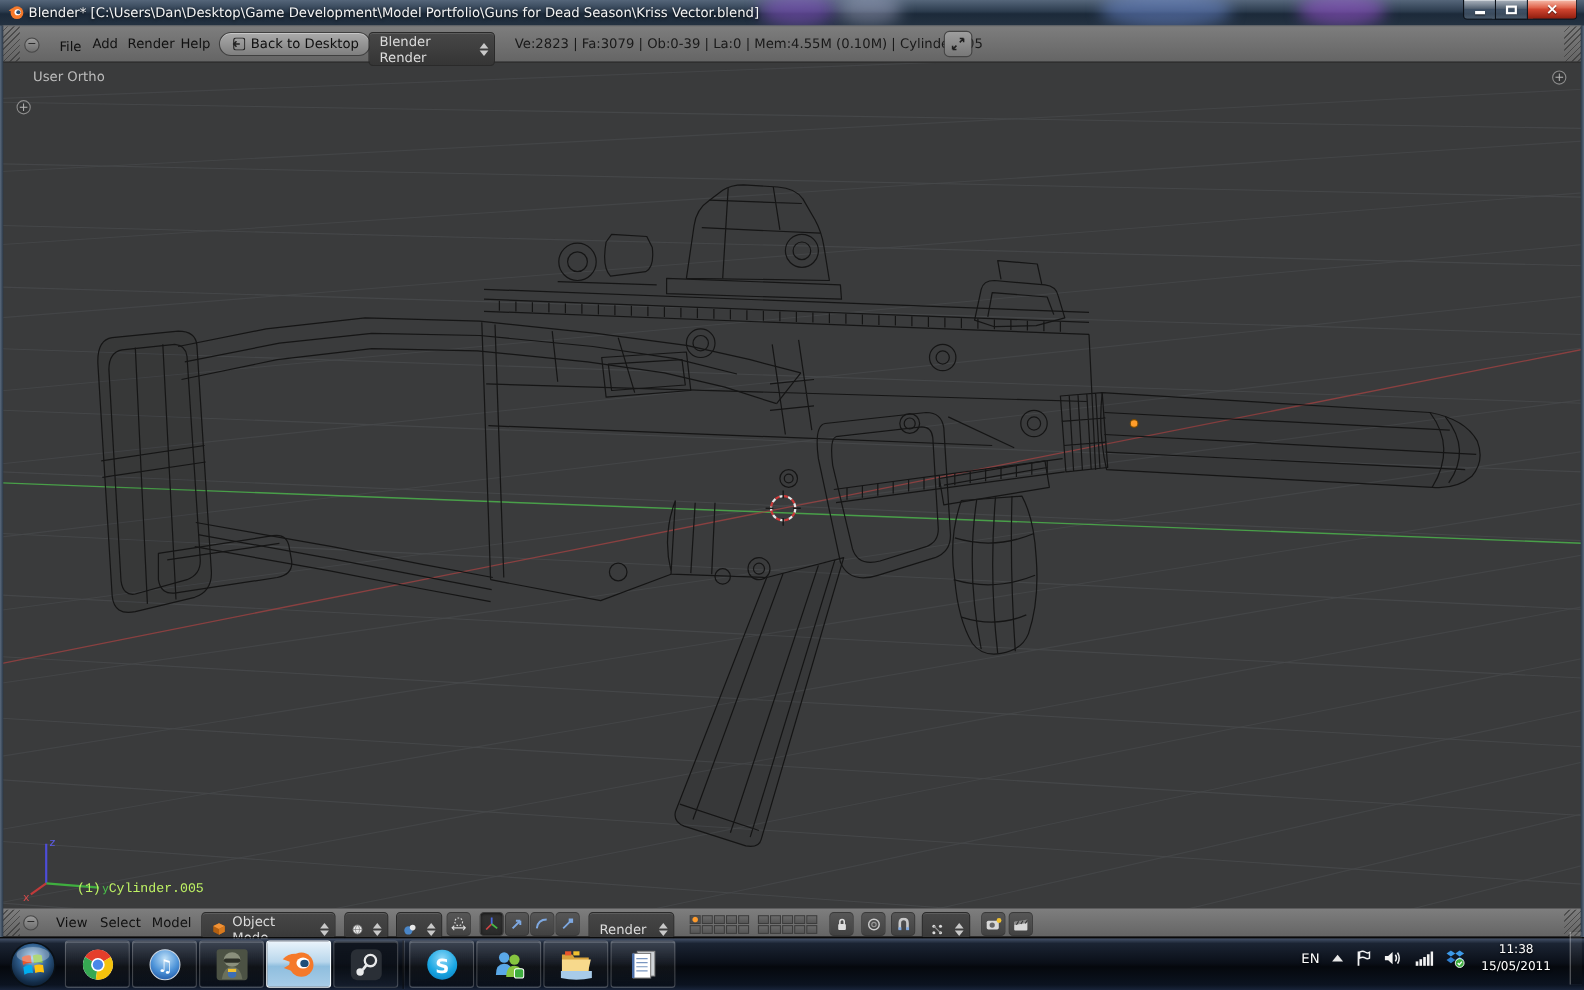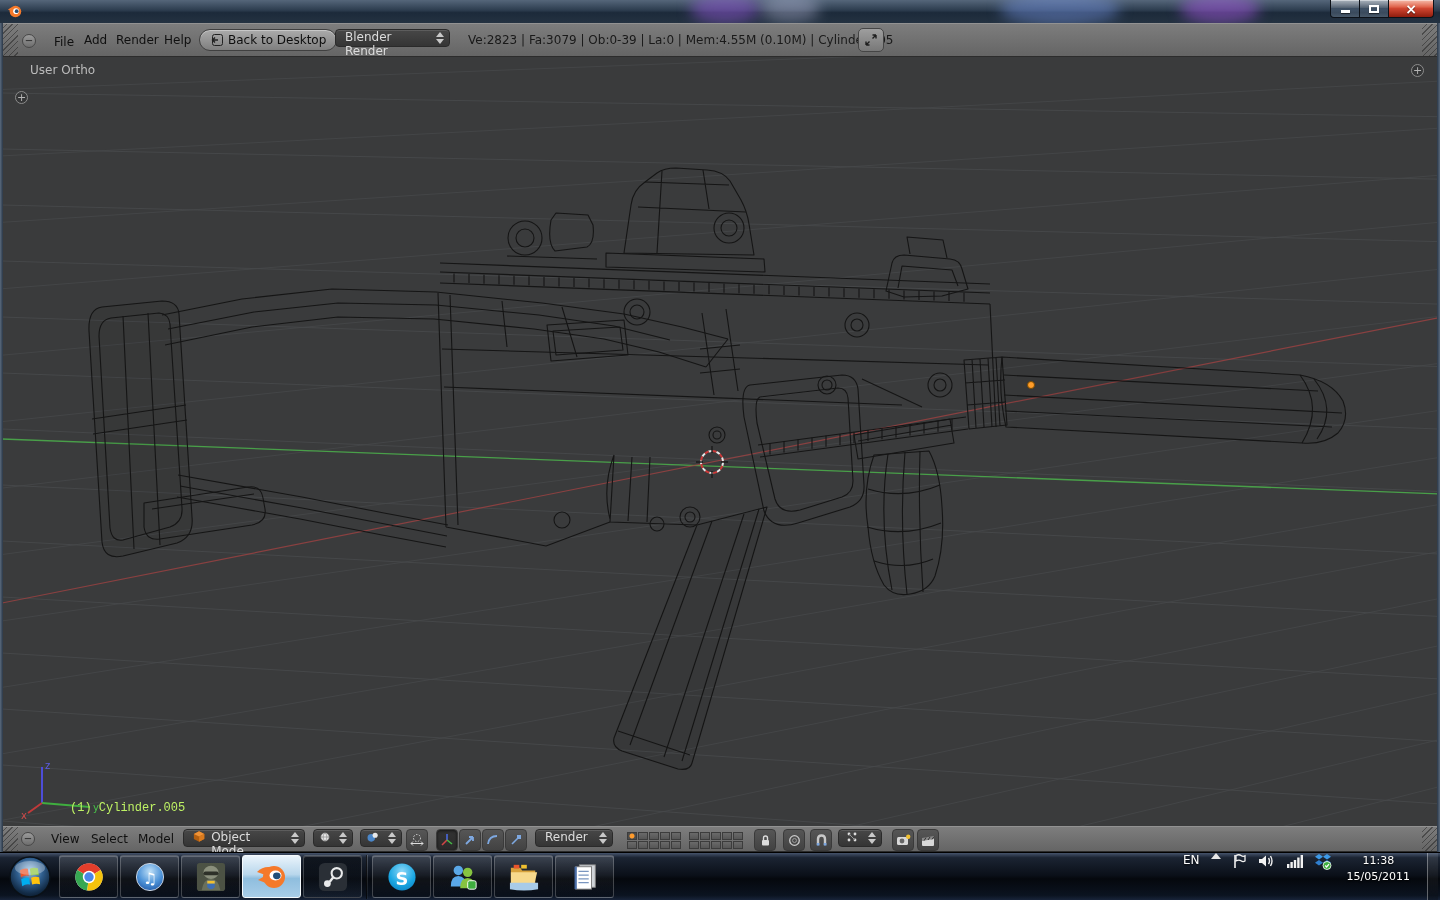--- a/index.html
+++ b/index.html
@@ -41,21 +41,21 @@
   .grip { position:absolute; width:16px; height:100%; top:0;
     background:repeating-linear-gradient(135deg, transparent 0 3px, rgba(40,40,40,.55) 3px 4px); }
   .grip.gleft { left:0; } .grip.gright { right:0; }
   .round-btn { position:absolute; width:14px; height:14px; border-radius:50%;
     background:linear-gradient(#9b9b9b,#6d6d6d); border:1px solid #474747; color:#222;
     font-size:10px; line-height:11px; text-align:center; }
   .hmenu { position:absolute; top:0; height:100%; display:flex; align-items:center; color:#101010; cursor:default; }
   .btn-light { position:absolute; display:flex; align-items:center; gap:5px; padding:0 10px; height:22px;
     border-radius:11px; border:1px solid #404040; color:#0e0e0e;
     background:linear-gradient(#ababab,#7f7f7f); box-shadow:inset 0 1px 0 rgba(255,255,255,.35); }
-  .dd { position:absolute; display:flex; gap:6px; height:18px; padding:0 22px 0 9px;
+  .dd { position:absolute; display:flex; align-items:center; gap:6px; height:31px; padding:0 22px 0 9px;
     border-radius:4px; border:1px solid #2a2a2a; color:#dcdcdc;
     background:linear-gradient(#474747,#353535); box-shadow:inset 0 1px 0 rgba(255,255,255,.12); }
   .dd .updown { position:absolute; right:5px; top:50%; transform:translateY(-50%); display:flex; flex-direction:column; gap:2px; }
   .tri-up { width:0; height:0; border-left:4px solid transparent; border-right:4px solid transparent; border-bottom:5px solid #c9c9c9; }
   .tri-dn { width:0; height:0; border-left:4px solid transparent; border-right:4px solid transparent; border-top:5px solid #c9c9c9; }
   .stats { position:absolute; top:0; height:100%; display:flex; align-items:center; color:#191919; }
   .sq-btn { position:absolute; width:26px; height:24px; border-radius:5px; border:1px solid #454545;
     background:linear-gradient(#9e9e9e,#787878); display:flex; align-items:center; justify-content:center; }
   .icon-btn { position:absolute; width:22px; height:22px; border-radius:4px; border:1px solid #3a3a3a;
     background:linear-gradient(#565656,#424242); display:flex; align-items:center; justify-content:center; }
@@ -79,21 +79,21 @@
     border-top:1px solid #000; z-index:50; display:flex; align-items:center; }
   .start-orb { width:44px; height:44px; margin:0 6px 0 8px; position:relative; }
   .task-btn { width:59px; height:43px; margin:2px 1px; border-radius:3px; position:relative;
     border:1px solid rgba(255,255,255,.22);
     background:linear-gradient(rgba(255,255,255,.14), rgba(255,255,255,.05) 50%, rgba(0,0,0,.22));
     box-shadow:inset 0 1px 0 rgba(255,255,255,.18); display:flex; align-items:center; justify-content:center; }
   .task-btn.active { background:linear-gradient(#e9f3fb, #b9d7ec 45%, #8fbede 55%, #a8cde8); border-color:#f5fafd; }
   .task-btn.pressed { background:linear-gradient(rgba(0,0,0,.4), rgba(30,40,55,.45)); }
   .task-sep { width:2px; height:44px; margin:0 3px; border-left:1px solid rgba(0,0,0,.7);
     background:linear-gradient(rgba(255,255,255,.22), rgba(255,255,255,.04)); }
-  .tray { position:absolute; right:0; top:0; height:36px; display:flex; align-items:flex-start; gap:11px; padding-right:2px; color:#fff;margin-left:45px; }
+  .tray { position:absolute; right:0; top:0; height:36px; display:flex; align-items:center; gap:11px; padding-right:2px; color:#fff;margin-left:45px; }
   .tray-text { font-size:12px; text-shadow:0 1px 2px #000; }
   .clock { text-align:center; font-size:11px; line-height:1.45; text-shadow:0 1px 2px #000; margin-left:4px; }
   .show-desktop { width:11px; height:48px; margin-left:6px; border-left:1px solid rgba(255,255,255,.35);
     background:linear-gradient(rgba(255,255,255,.1), rgba(0,0,0,.25)); }
   .chev-up { width:0; height:0; border-left:5px solid transparent; border-right:5px solid transparent; border-bottom:6px solid #e8e8e8; }
 </style>
 </head>
 <body>
 
 <div class="screen">
@@ -102,20 +102,21 @@
     <div class="tb-blob" style="left:690px;top:-6px;width:70px;height:30px;background:rgba(150,90,220,.5);"></div>
     <div class="tb-blob" style="left:1000px;top:-8px;width:120px;height:34px;background:rgba(120,150,230,.45);"></div>
     <div class="tb-blob" style="left:1180px;top:-6px;width:80px;height:30px;background:rgba(170,90,230,.5);"></div>
     <div class="tb-blob" style="left:760px;top:-4px;width:60px;height:26px;background:rgba(220,220,255,.35);"></div>
     <svg class="blender-orb" viewBox="0 0 16 16">
       <circle cx="9" cy="8" r="6.2" fill="#f5792a"></circle>
       <path d="M1,6 Q5,2 11,5 L8,9 Z" fill="#f5792a"></path>
       <circle cx="9.6" cy="7.6" r="3" fill="#fff"></circle>
       <circle cx="10.3" cy="7.6" r="2" fill="#2b4e70"></circle>
     </svg>
+    <span class="tb-title">Blender* [C:\Users\Dan\Desktop\Game Development\Model Portfolio\Guns for Dead Season\Kriss Vector.blend]</span>
     <div class="win-controls">
       <div class="wc min">
           <div class="glyph-min"></div>
         </div>
       <div class="wc max">
           <div class="glyph-max"></div>
         </div>
       <div class="wc close">
           <div class="glyph-close">×</div>
         </div>

